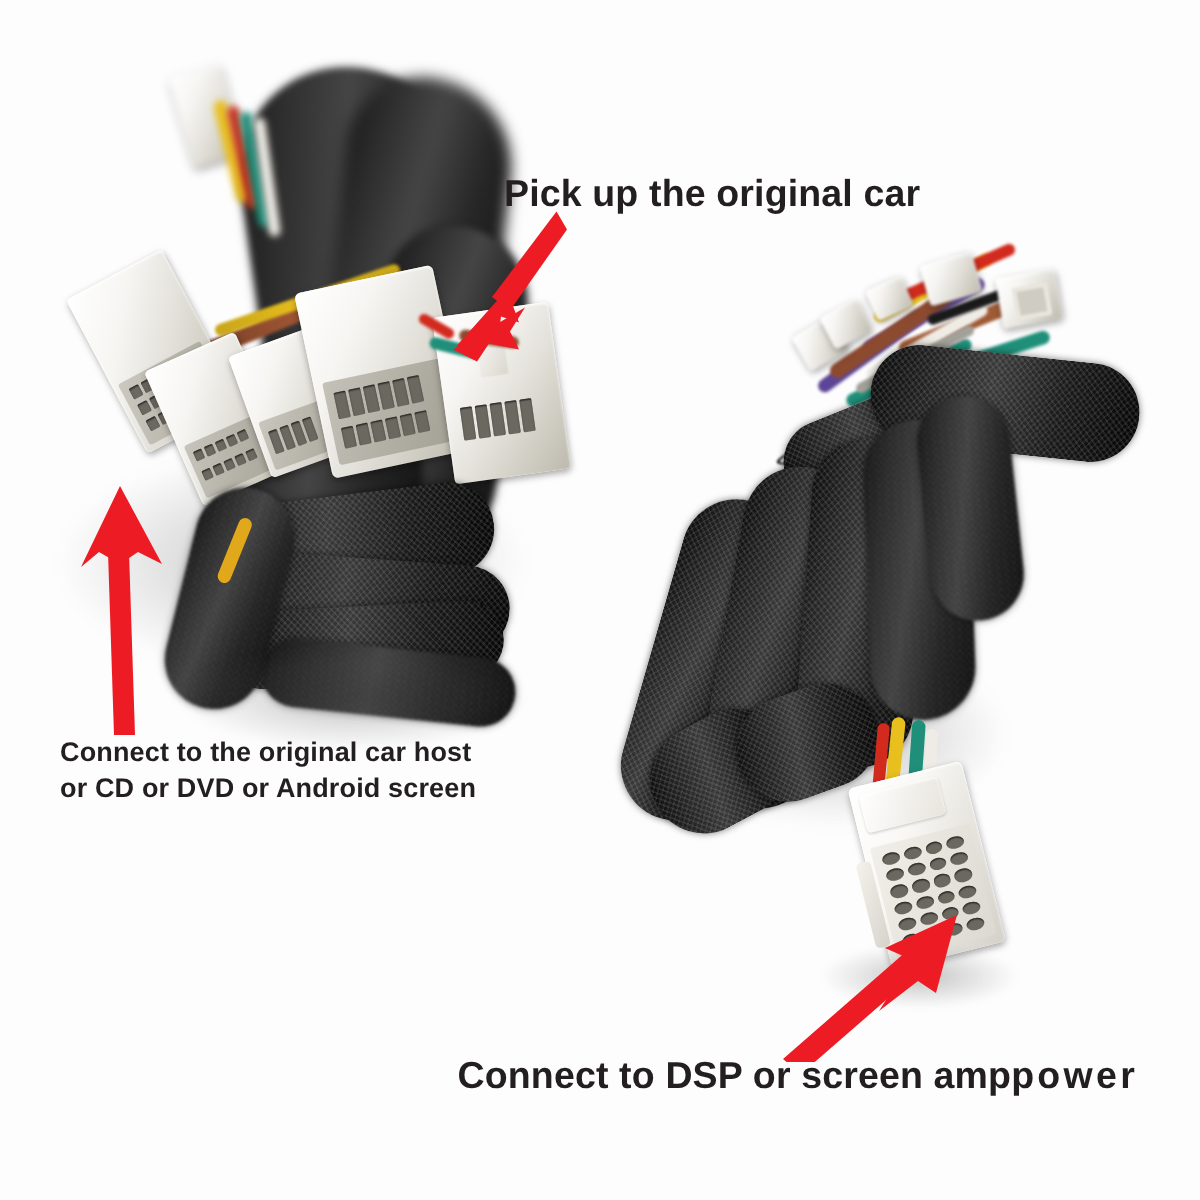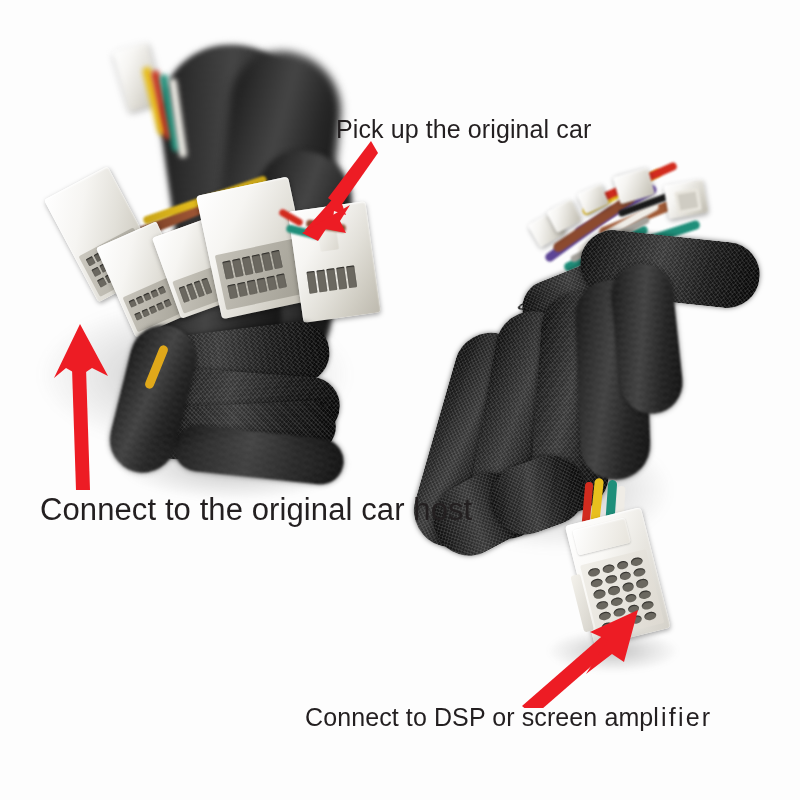--- a/index.html
+++ b/index.html
@@ -8,27 +8,27 @@
     background:#ffffff;
     font-family:"Liberation Sans","DejaVu Sans",sans-serif;
     overflow:hidden;
   }
   #stage{position:relative;width:800px;height:800px;background:#fdfdfd;overflow:hidden;}
 
   
   .caption{
     position:absolute;
     color:#231f20;
-    font-weight:400;
+    font-weight:700;
     letter-spacing:.1px;
     white-space:nowrap;
     line-height:1.34;
   }
   #cap-pickup{left:336px;top:113px;font-size:25px;}
-  #cap-host{left:40px;top:489px;font-size:31px;}
+  #cap-host{left:40px;top:489px;font-size:18px;}
   #cap-host .l2{display:block;}
   #cap-dsp{left:305px;top:701px;font-size:25px;}
   #cap-dsp .tail{letter-spacing:2.2px;}
 
   
   .arrow{position:absolute;}
 
   
   .photo{position:absolute;}
 
@@ -303,19 +303,20 @@
     <g fill="#ed1c24">
       <path d="M2 98 L96 16 L106 28 L14 108 Z"></path>
       <path d="M118 2 L70 24 L88 32 L80 44 L66 66 L92 46 L104 54 Z"></path>
     </g>
   </svg>
 
   <div class="caption" id="cap-pickup">Pick up the original car</div>
 
   <div class="caption" id="cap-host">
     <span class="l1">Connect to the original car host</span>
+    <span class="l2">or CD or DVD or Android screen</span>
   </div>
 
   <div class="caption" id="cap-dsp">
-    <span>Connect to DSP or screen amp</span><span class="tail">lifier</span>
+    <span>Connect to DSP or screen amp</span><span class="tail">power</span>
   </div>
 
 </div>
 
 </body></html>

